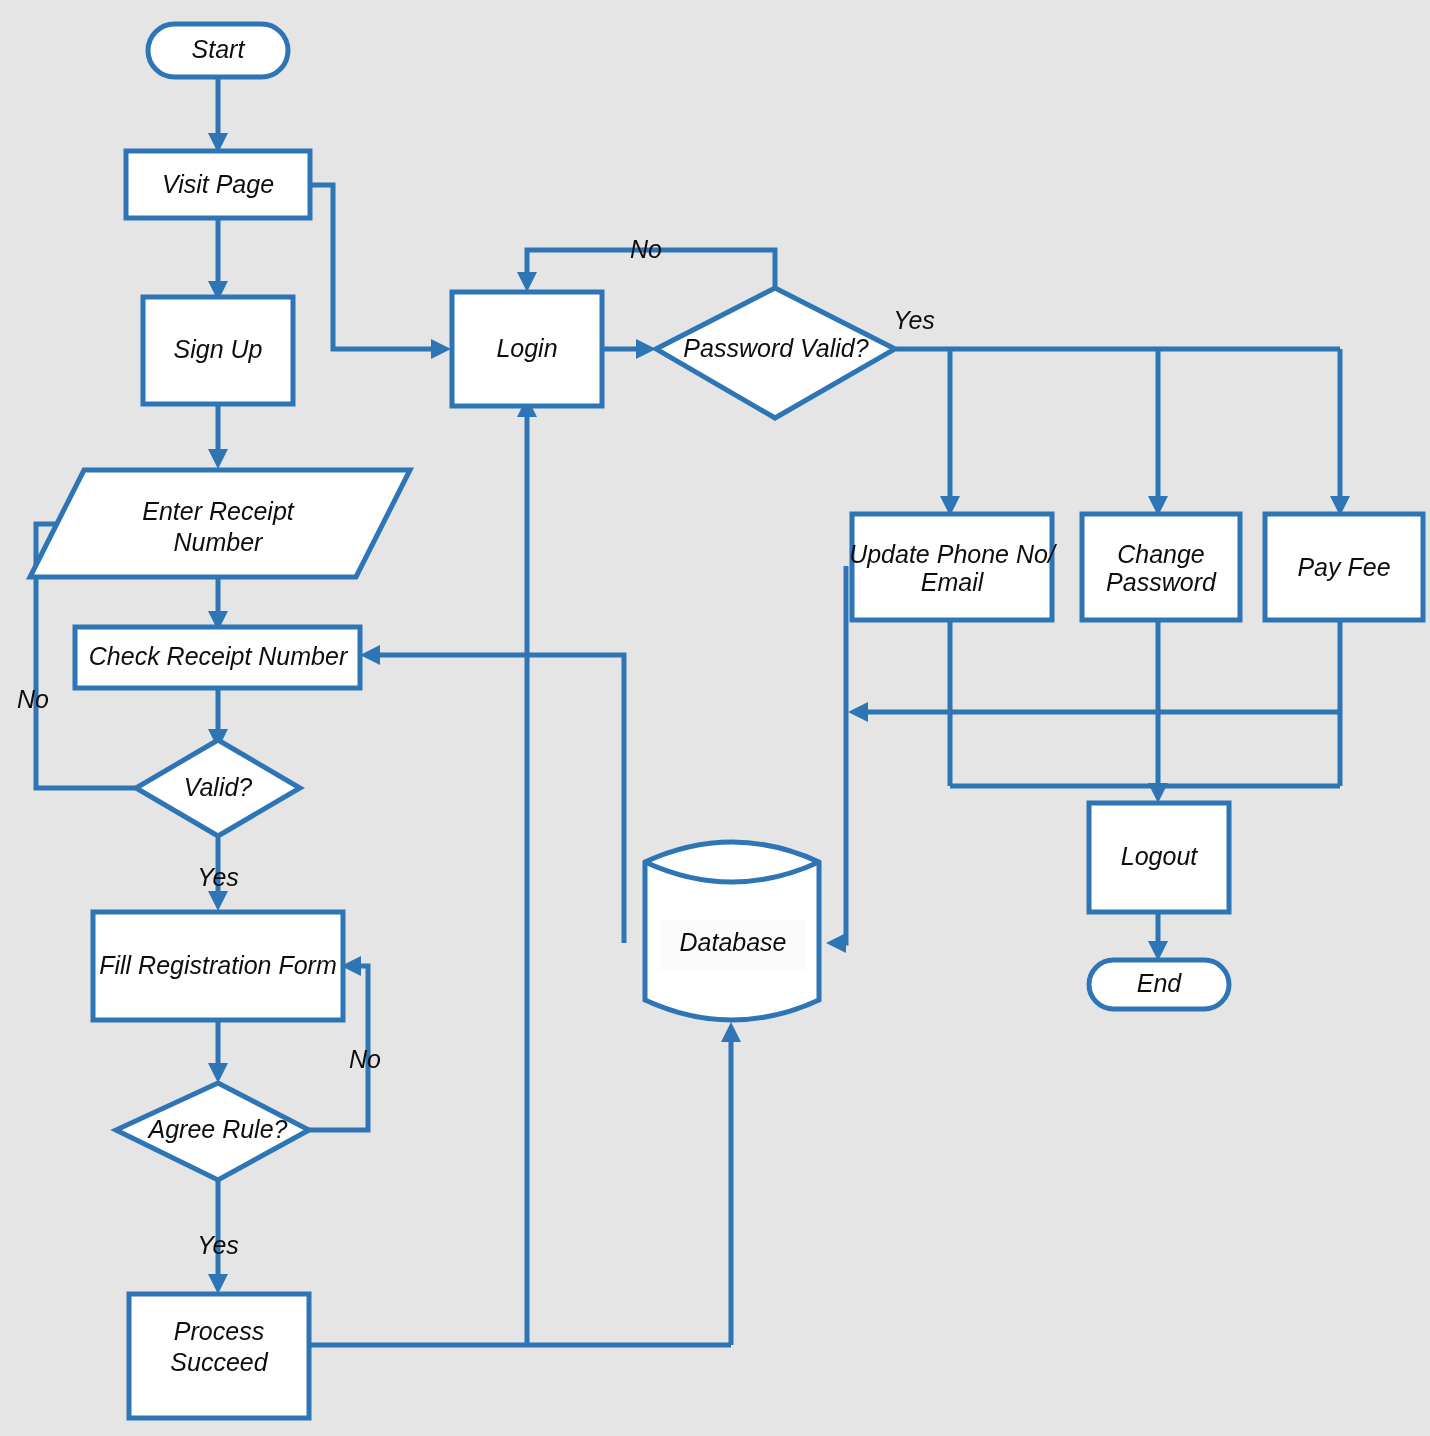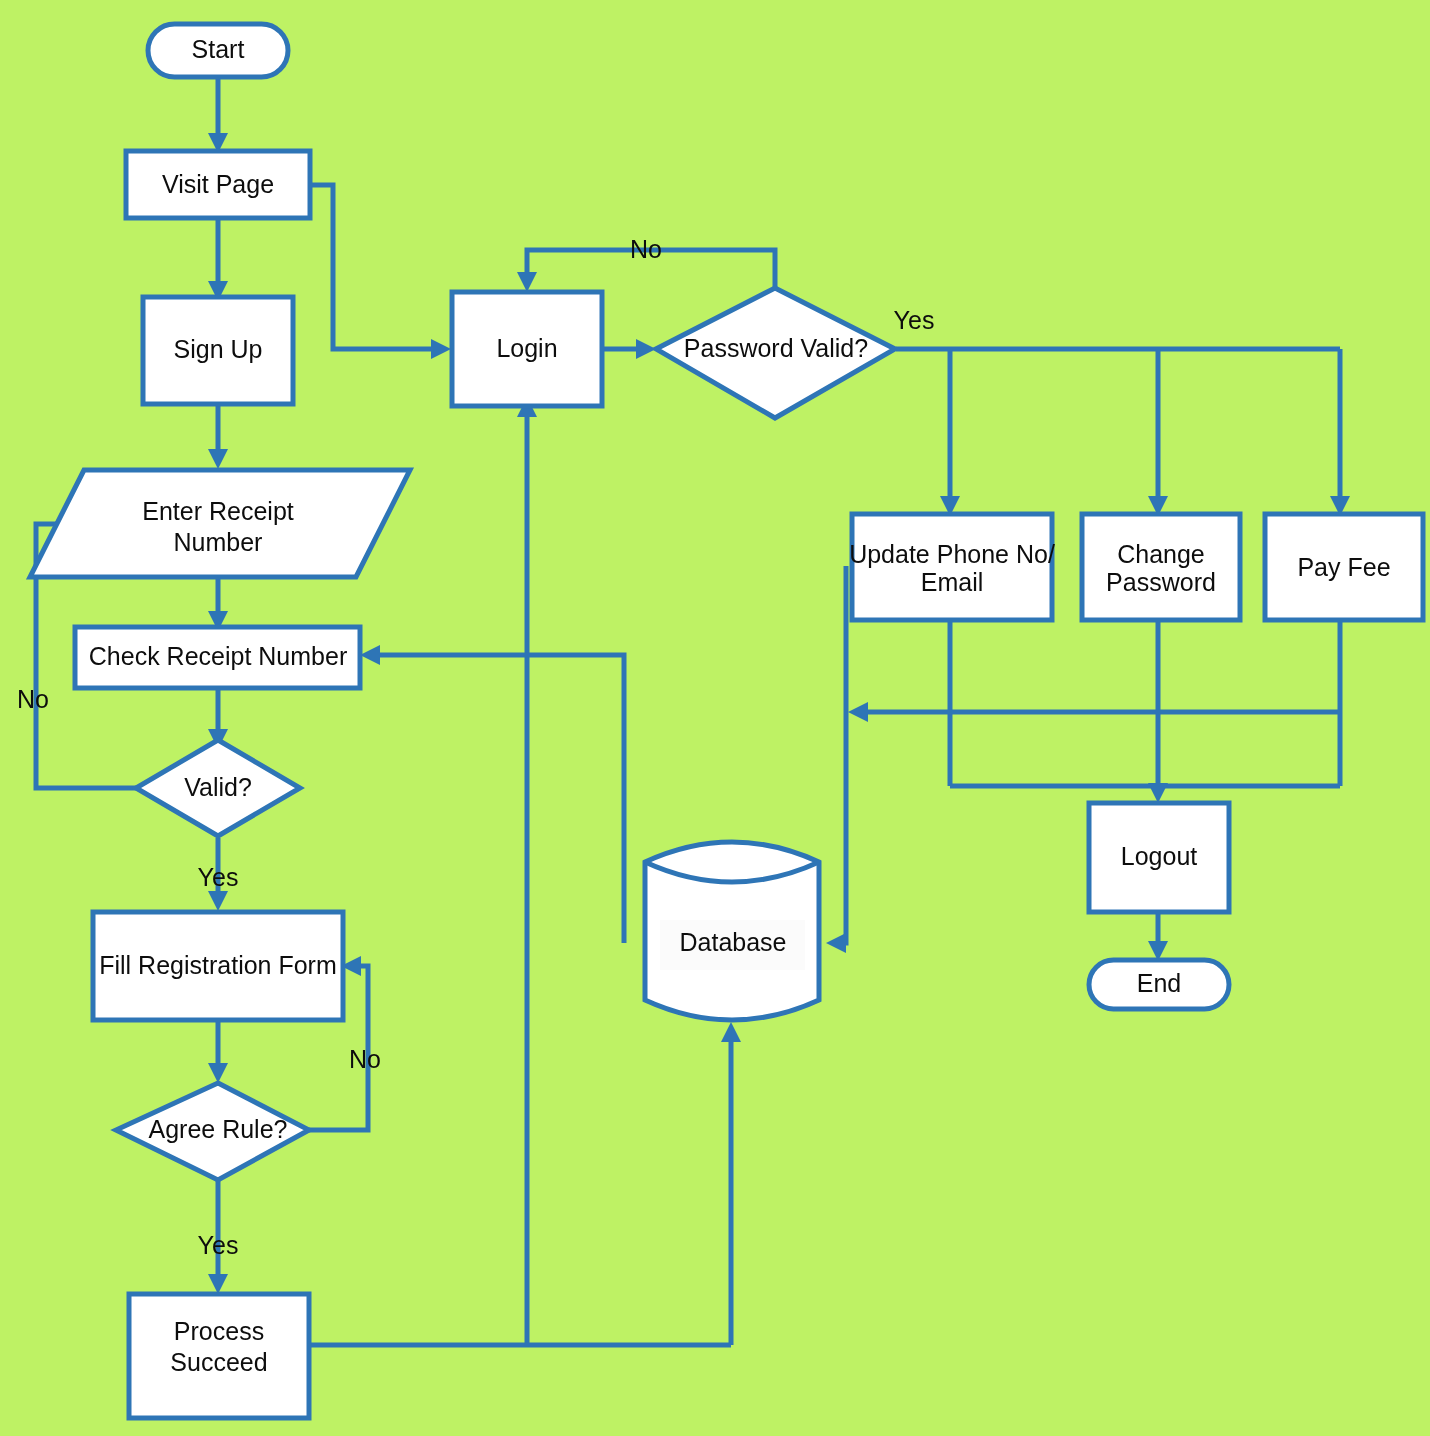--- a/index.html
+++ b/index.html
@@ -7,22 +7,23 @@
     padding: 0;
     background: #ffffff;
   }
   body {
     font-family: "Liberation Sans", sans-serif;
   }
   #flowchart-root {
     position: relative;
     width: 1430px;
     height: 1436px;
-    background: #bef264;
+    background: #e5e5e5;
     overflow: hidden;
+    font-style: italic;
   }
   svg#flow-svg {
     position: absolute;
     top: 0; left: 0;
     width: 1430px;
     height: 1436px;
     display: block;
   }
   .node-label {
     font-family: "Liberation Sans", sans-serif;

